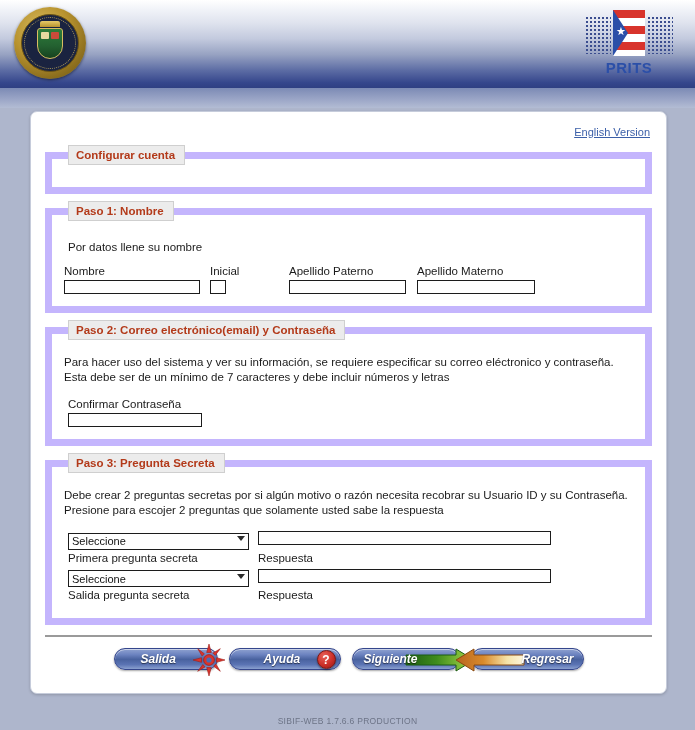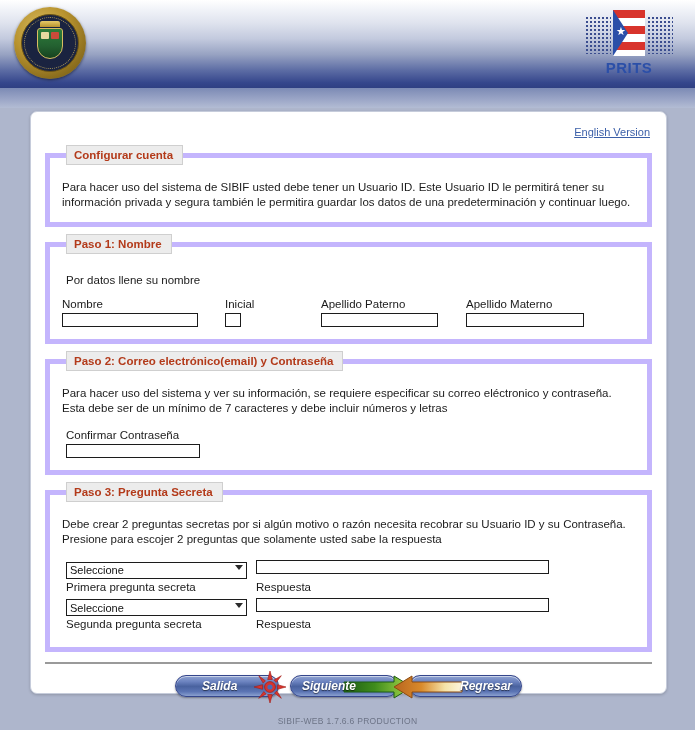--- a/index.html
+++ b/index.html
@@ -132,21 +132,21 @@
   }
 
   .lang-row { text-align: right; height: 16px; padding-right: 4px; }
   .lang-link {
     font-size: 11px; color: #3b5fa8; text-decoration: underline;
     cursor: pointer;
   }
 
   
   fieldset {
-    border: 5px solid #c4b5fd;
+    border: 7px solid #c4b5fd;
     margin: 7px 2px 0 2px;
     padding: 10px 12px 12px 12px;
     background: #fff;
   }
   legend {
     font-size: 11.5px; font-weight: bold; color: #b33a1a;
     background: #ececec;
     border: 1px solid #cfcfcf;
     padding: 3px 9px 3px 7px;
     margin-left: 4px;
@@ -162,21 +162,21 @@
   .fld-label {
     font-size: 11.5px; color: #1b1b1b; display: block;
     margin-bottom: 3px;
   }
   input[type="text"] {
     border: 1.5px solid #1c1c1c;
     background: #fff; height: 14px;
     font-family: "Liberation Sans", sans-serif; font-size: 11px;
     padding: 0 2px; display: block;
   }
-  .row { display: flex; align-items: center; gap: 17px; }
+  .row { display: flex; align-items: center; }
 
   
   .p1-nombre { width: 136px; }
   .p1-inicial { width: 16px; }
   .p1-paterno { width: 117px; }
   .p1-materno { width: 118px; }
   .c-nombre  { width: 146px; }
   .c-inicial { width: 79px; }
   .c-paterno { width: 128px; }
 
@@ -304,21 +304,20 @@
 <div class="header-underband"></div>
 
 <div class="card">
 
   <div class="lang-row">
     <span class="lang-link">English Version</span>
   </div>
 
   <fieldset>
     <legend>Configurar cuenta</legend>
-    <p class="body-text">Para hacer uso del sistema de SIBIF usted debe tener un Usuario ID. Este Usuario ID le permitirá tener su información privada y segura también le permitira guardar los datos de una predeterminación y continuar luego.</p>
   </fieldset>
 
   <fieldset>
     <legend>Paso 1: Nombre</legend>
     <div class="sub-text">Por datos llene su nombre</div>
 
     <div class="row">
       <div class="c-nombre">
         <label class="fld-label">Nombre</label>
         <input type="text" class="p1-nombre" value="" style="">
@@ -372,21 +371,21 @@
     <div class="q-row" style="margin-left:4px;">
       <div class="sel-wrap">
         <select>
           <option>Seleccione</option>
         </select>
         <span class="sel-arrow"></span>
       </div>
       <input type="text" class="q-ans" value="" style="">
     </div>
     <div class="q-lbl-row" style="margin-left:4px;">
-      <span class="q-lbl first">Segunda pregunta secreta</span>
+      <span class="q-lbl first">Salida pregunta secreta</span>
       <span class="q-lbl">Respuesta</span>
     </div>
   </fieldset>
 
   <div class="btn-sep"></div>
   <div class="btn-bar">
 
     <div class="gbtn btn-salida">
       <span class="gbtn-label">Salida</span>
       <svg class="ico-burst" viewBox="0 0 34 34">
@@ -398,20 +397,24 @@
           <path d="M28.3 5.7 L23.2 12.4 L20.9 10.1 Z"></path>
           <path d="M28.3 28.3 L21.6 23.2 L23.9 20.9 Z"></path>
           <path d="M5.7 28.3 L10.8 21.6 L13.1 23.9 Z"></path>
           <path d="M5.7 5.7 L12.4 10.8 L10.1 13.1 Z"></path>
         </g>
         <circle cx="17" cy="17" r="5.4" fill="#d8342c" stroke="#a01c17" stroke-width="0.7"></circle>
         <circle cx="17" cy="17" r="2.6" fill="#4a6bb5"></circle>
       </svg>
     </div>
 
+    <div class="gbtn btn-ayuda">
+      <span class="gbtn-label">Ayuda</span>
+      <span class="ico-q">?</span>
+    </div>
 
     <div class="gbtn btn-siguiente">
       <span class="gbtn-label">Siguiente</span>
       <svg class="ico-arrow-r" viewBox="0 0 72 26">
         <defs>
           <linearGradient id="gr" x1="0" y1="0" x2="1" y2="0">
             <stop offset="0%" stop-color="#1d5c14"></stop>
             <stop offset="45%" stop-color="#3f8c1c"></stop>
             <stop offset="85%" stop-color="#8ec63f"></stop>
             <stop offset="100%" stop-color="#c7e08a"></stop>

